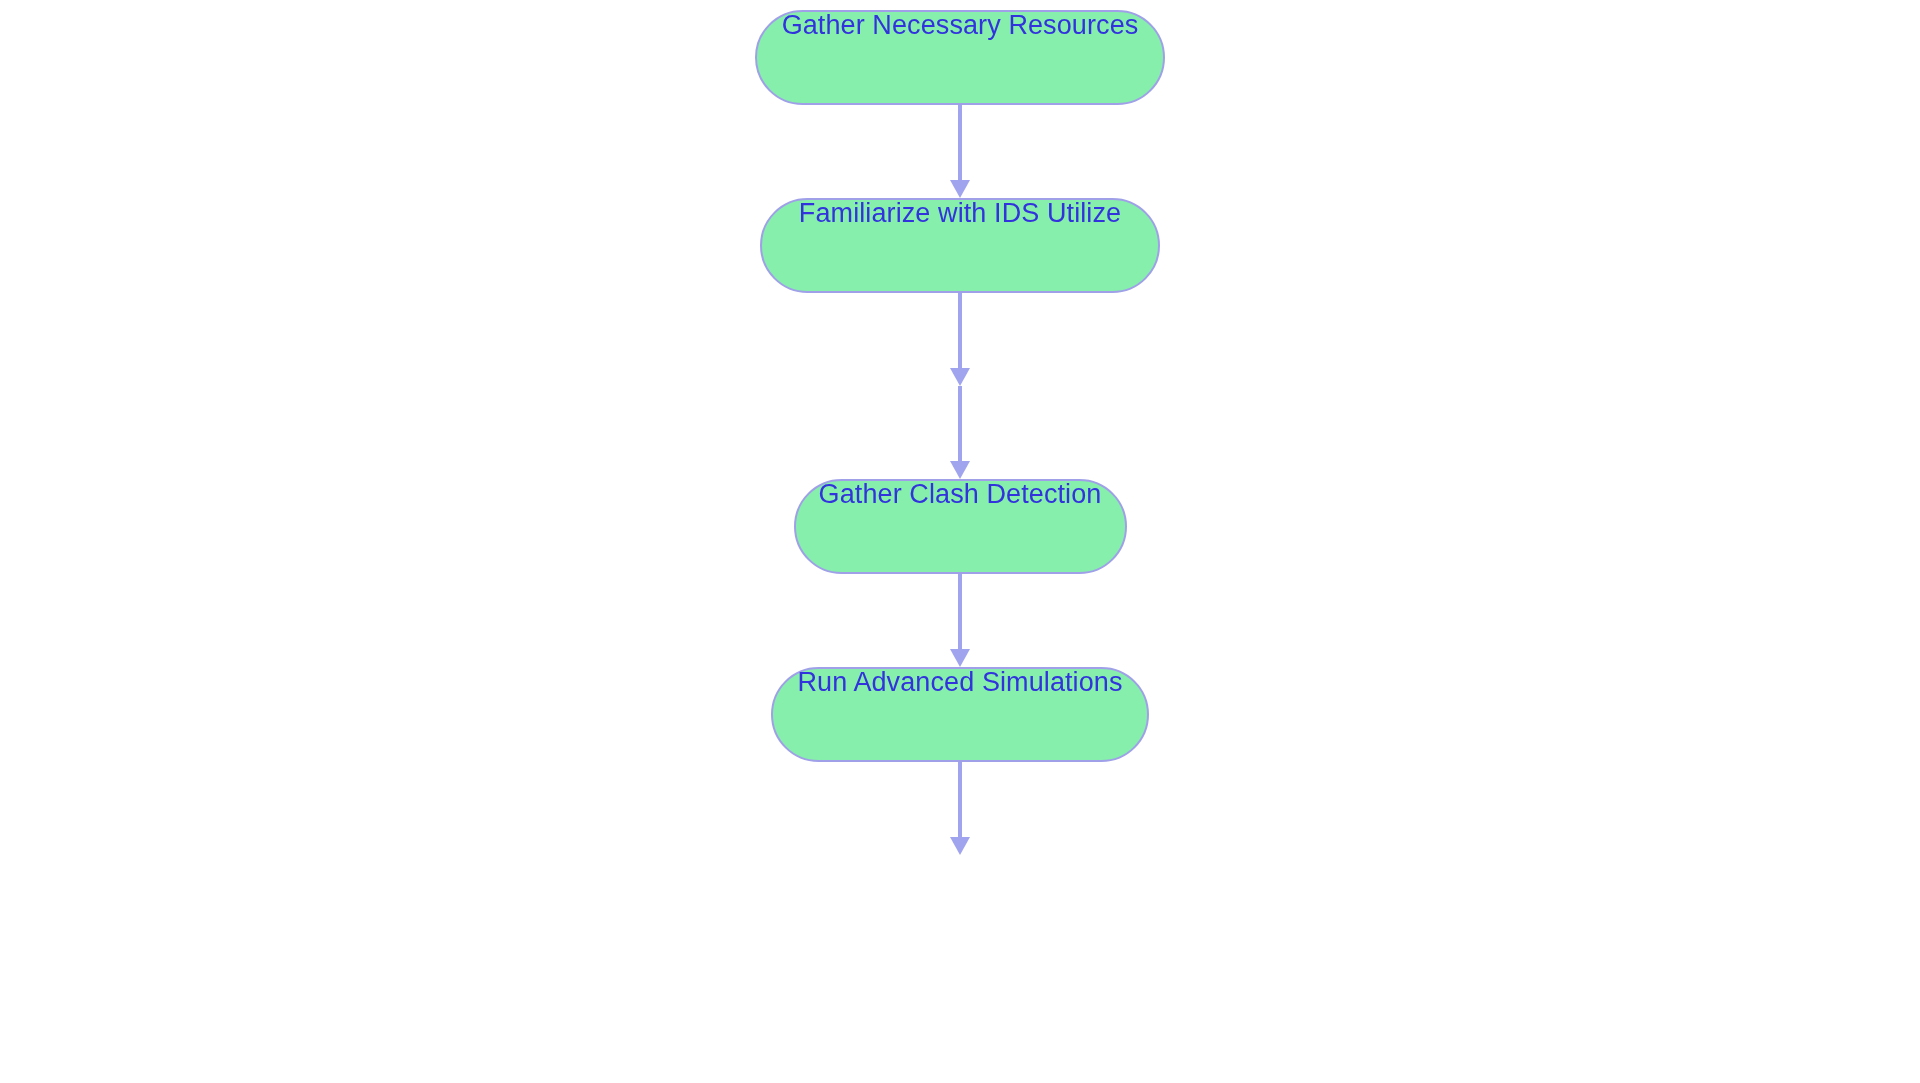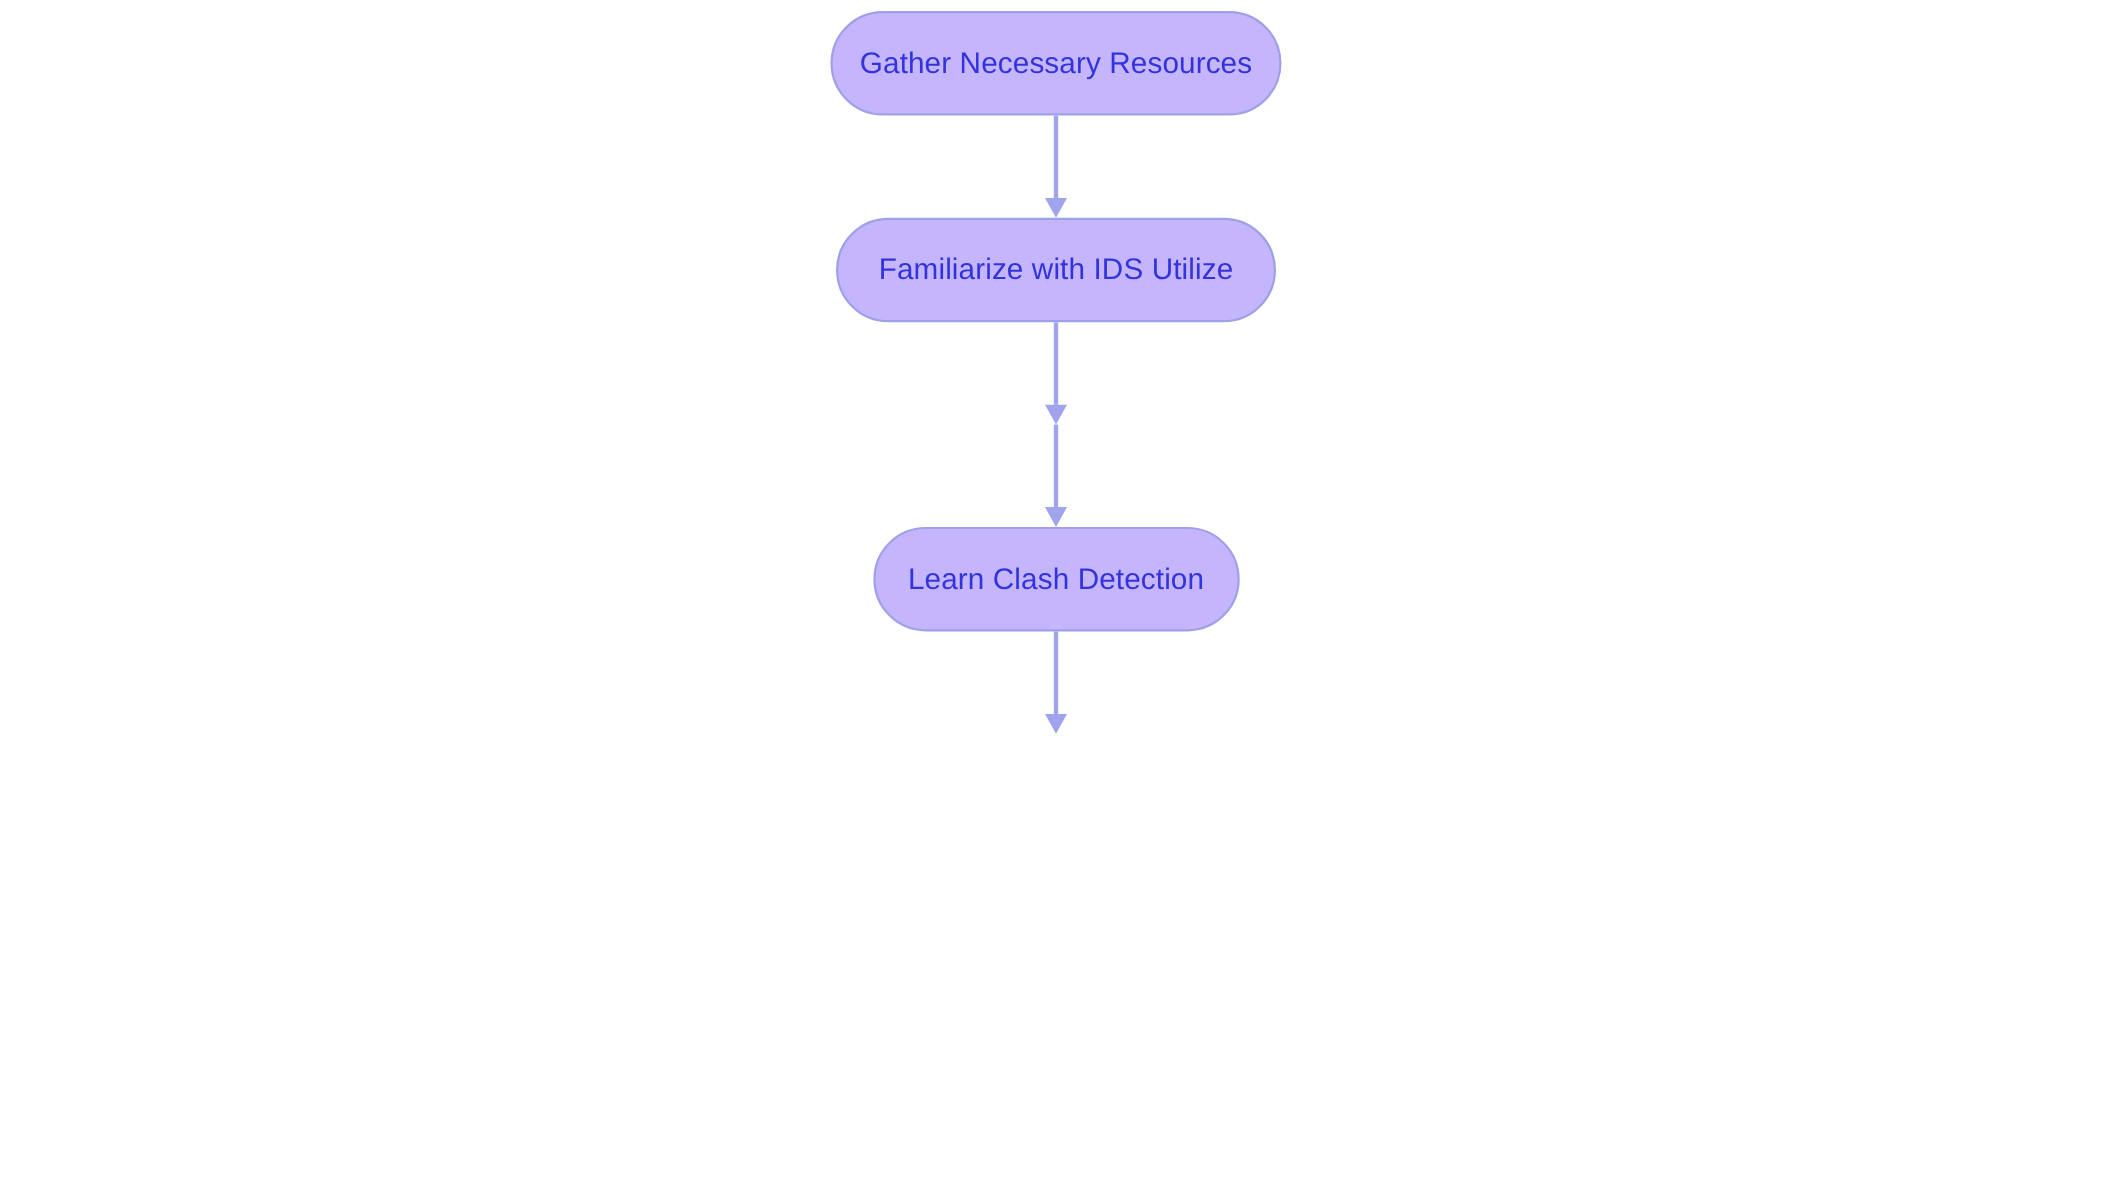--- a/index.html
+++ b/index.html
@@ -30,23 +30,22 @@
   .flow-step {
     display: flex;
     flex-direction: column;
     align-items: center;
   }
 
   .flow-node {
     box-sizing: border-box;
     height: 95px;
     display: flex;
-    align-items: center;
     justify-content: center;
-    background: #c4b5fd;
+    background: #86efac;
     border: 2px solid #9fa0e8;
     border-radius: 48px;
     padding: 0 44px;
     white-space: nowrap;
   }
 
   .flow-node-label {
     font-family: "Liberation Sans", sans-serif;
     font-size: 27px;
     line-height: 1;
@@ -111,23 +110,32 @@
 
   <div class="flow-step">
     <div class="flow-connector">
       <div class="stem"></div>
       <div class="arrowhead"></div>
     </div>
   </div>
 
   <div class="flow-step">
     <div class="flow-node w-333">
-      <span class="flow-node-label">Learn Clash Detection</span>
+      <span class="flow-node-label">Gather Clash Detection</span>
+    </div>
+    <div class="flow-connector">
+      <div class="stem"></div>
+      <div class="arrowhead"></div>
+    </div>
+  </div>
+
+  <div class="flow-step">
+    <div class="flow-node w-378">
+      <span class="flow-node-label">Run Advanced Simulations</span>
     </div>
     <div class="flow-connector">
       <div class="stem"></div>
       <div class="arrowhead"></div>
     </div>
   </div>
 
 
-
 </div>
 
 </body></html>

